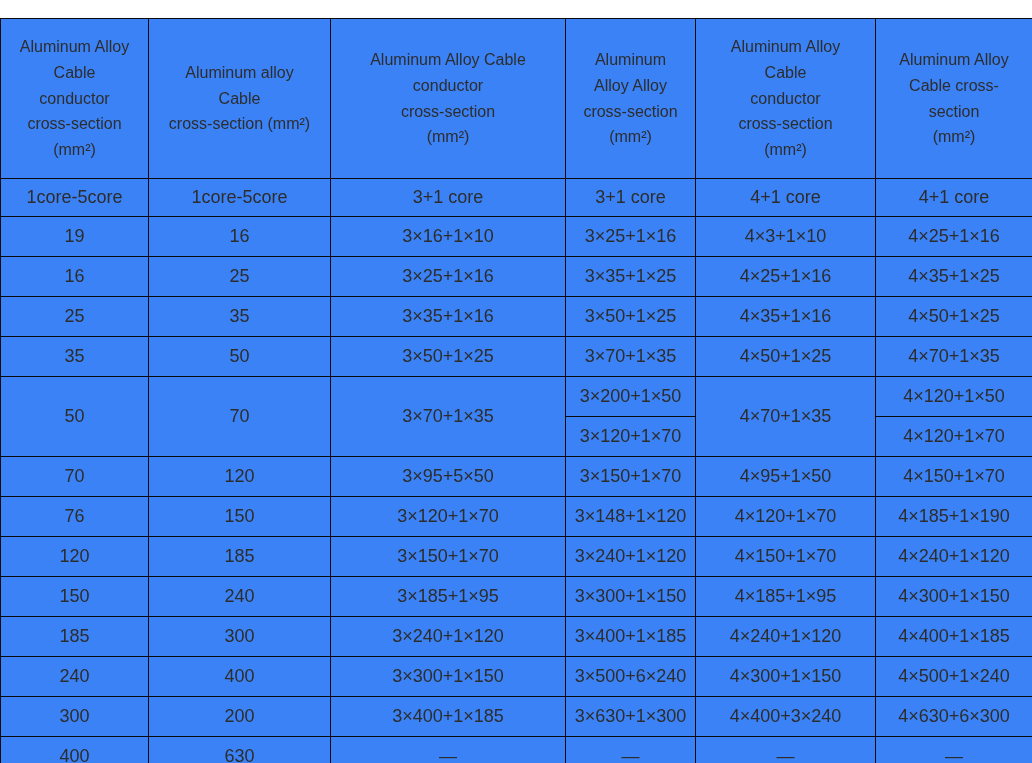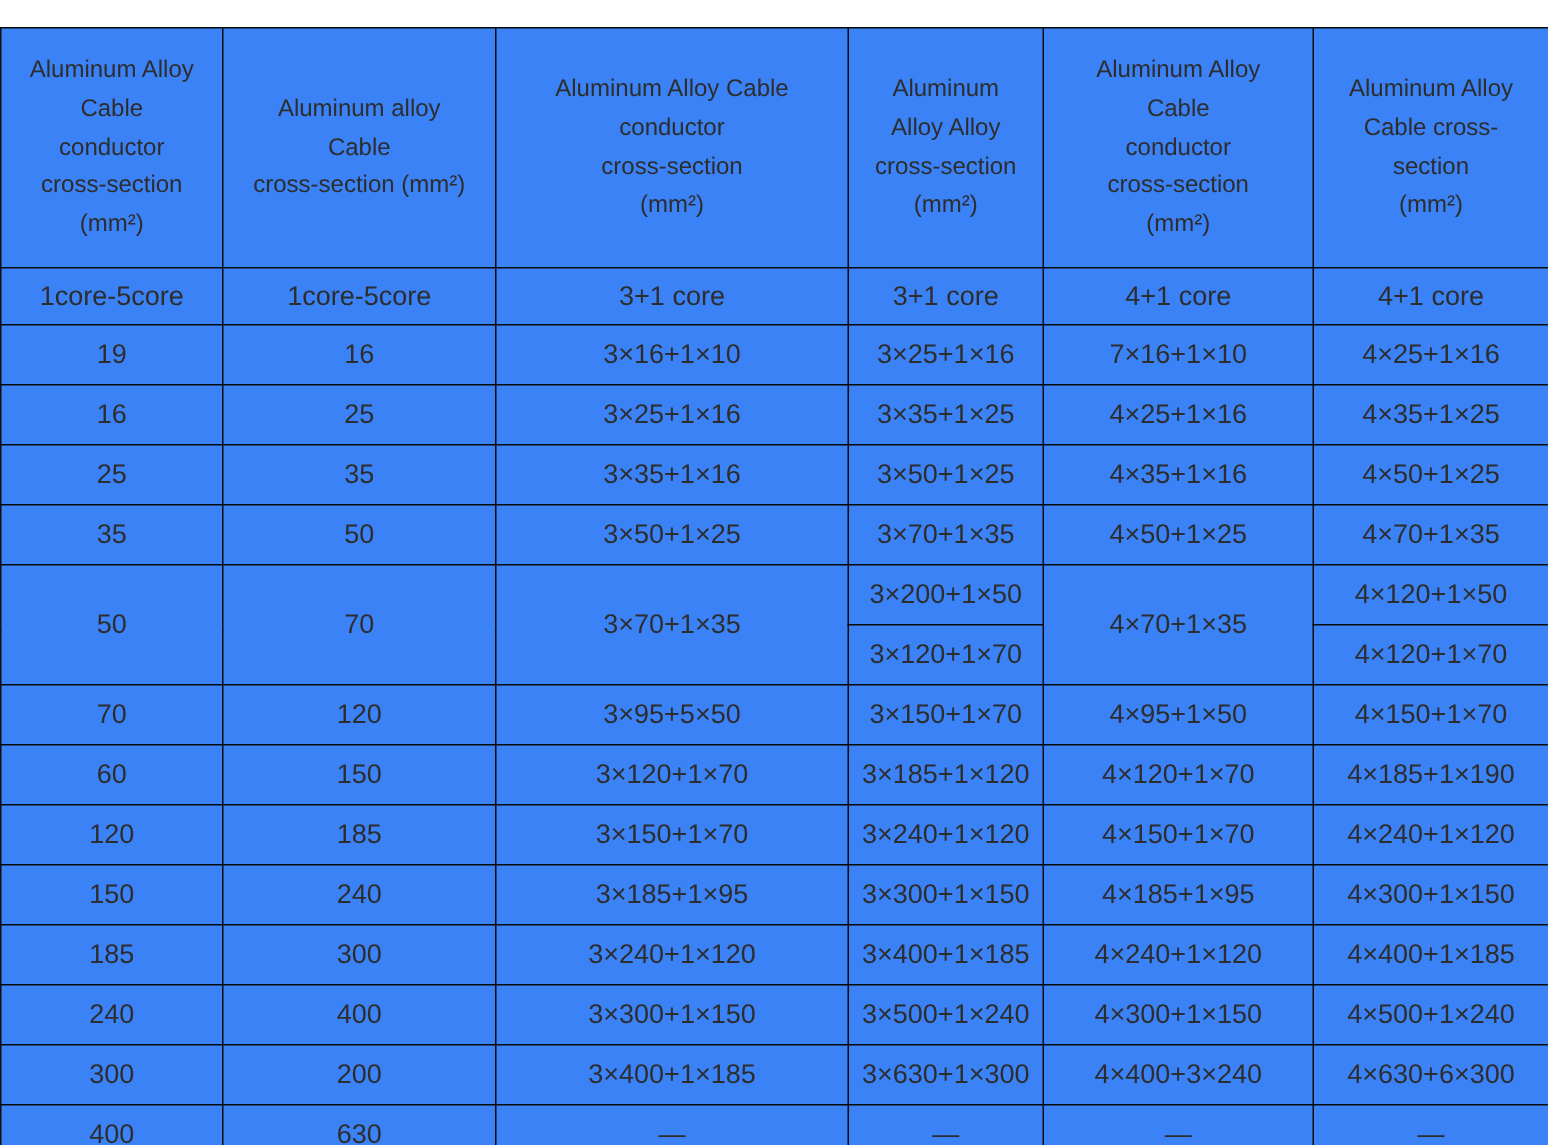--- a/index.html
+++ b/index.html
@@ -93,21 +93,21 @@
       <td>4+1 core</td>
       <td>4+1 core</td>
     </tr>
   </thead>
   <tbody>
     <tr>
       <td>19</td>
       <td>16</td>
       <td>3×16+1×10</td>
       <td>3×25+1×16</td>
-      <td>7×16+1×10</td>
+      <td>4×3+1×10</td>
       <td>4×25+1×16</td>
     </tr>
     <tr>
       <td>16</td>
       <td>25</td>
       <td>3×25+1×16</td>
       <td>3×35+1×25</td>
       <td>4×25+1×16</td>
       <td>4×35+1×25</td>
     </tr>
@@ -141,24 +141,24 @@
     </tr>
     <tr>
       <td>70</td>
       <td>120</td>
       <td>3×95+5×50</td>
       <td>3×150+1×70</td>
       <td>4×95+1×50</td>
       <td>4×150+1×70</td>
     </tr>
     <tr>
-      <td>60</td>
+      <td>76</td>
       <td>150</td>
       <td>3×120+1×70</td>
-      <td>3×185+1×120</td>
+      <td>3×148+1×120</td>
       <td>4×120+1×70</td>
       <td>4×185+1×190</td>
     </tr>
     <tr>
       <td>120</td>
       <td>185</td>
       <td>3×150+1×70</td>
       <td>3×240+1×120</td>
       <td>4×150+1×70</td>
       <td>4×240+1×120</td>
@@ -176,21 +176,21 @@
       <td>300</td>
       <td>3×240+1×120</td>
       <td>3×400+1×185</td>
       <td>4×240+1×120</td>
       <td>4×400+1×185</td>
     </tr>
     <tr>
       <td>240</td>
       <td>400</td>
       <td>3×300+1×150</td>
-      <td>3×500+1×240</td>
+      <td>3×500+6×240</td>
       <td>4×300+1×150</td>
       <td>4×500+1×240</td>
     </tr>
     <tr>
       <td>300</td>
       <td>200</td>
       <td>3×400+1×185</td>
       <td>3×630+1×300</td>
       <td>4×400+3×240</td>
       <td>4×630+6×300</td>

